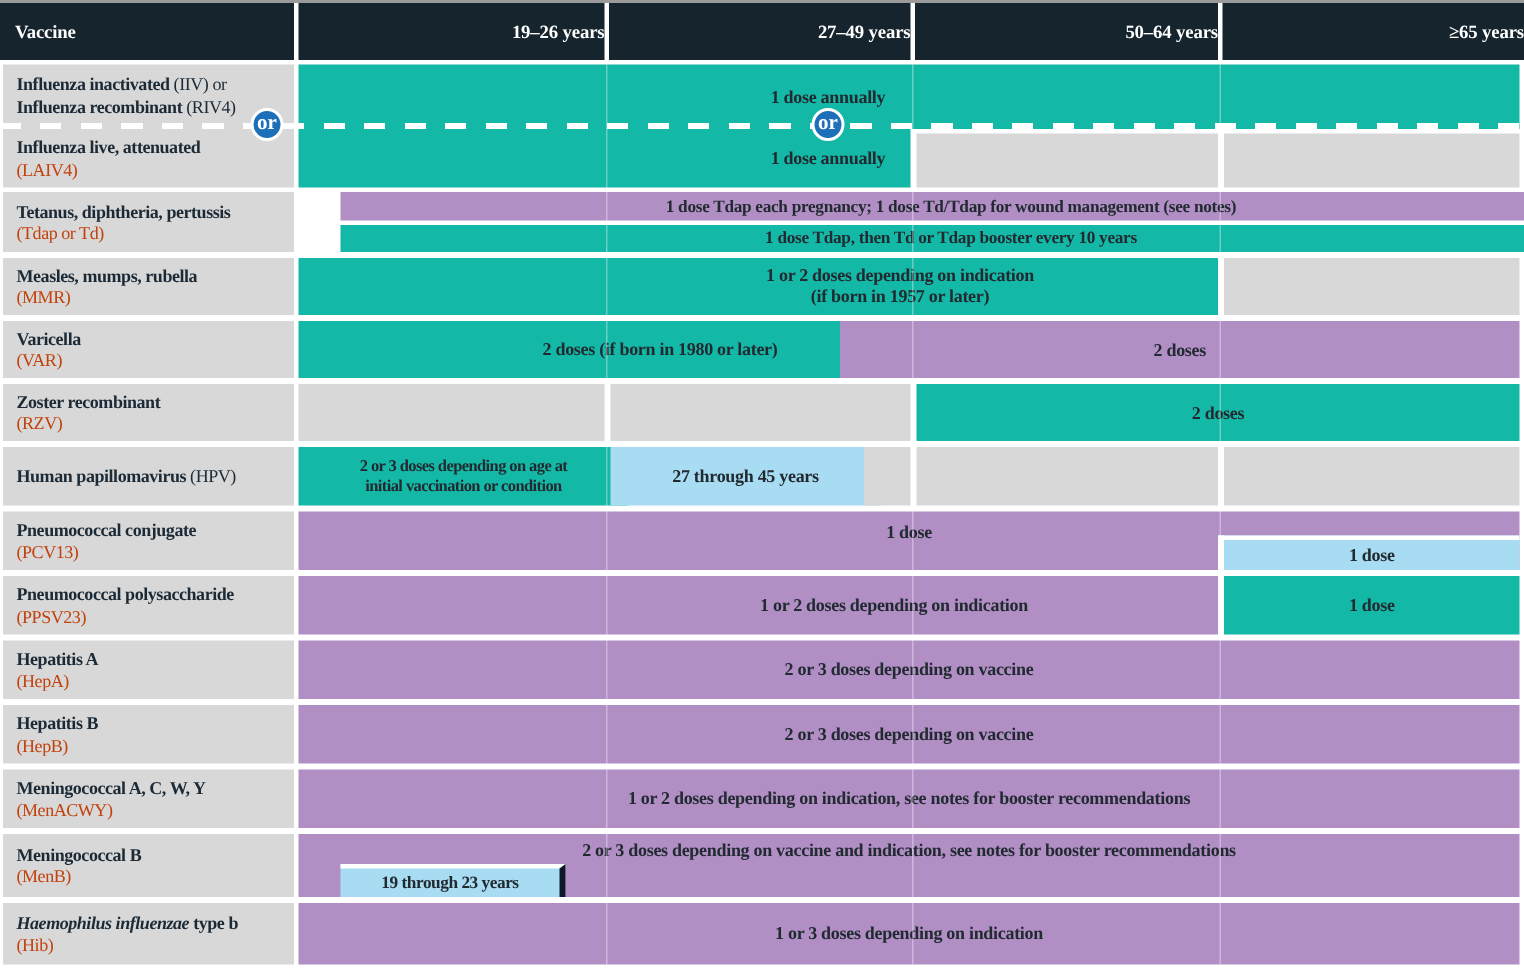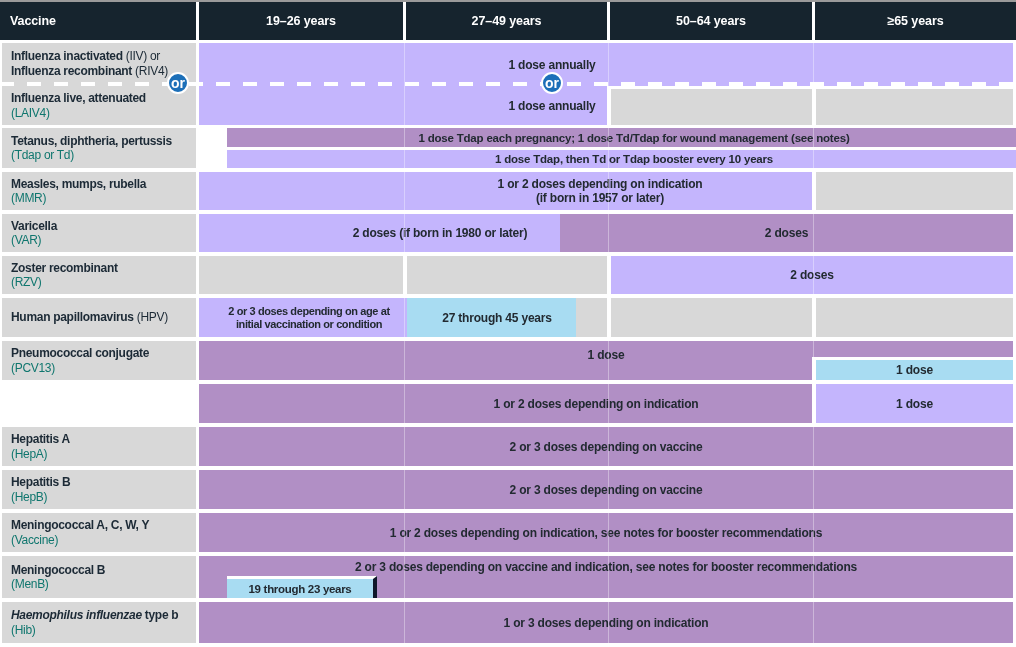--- a/index.html
+++ b/index.html
@@ -1,32 +1,32 @@
 <!DOCTYPE html>
 <html><head>
 <meta charset="utf-8">
 <style>
   html,body{margin:0;padding:0;background:#fff;}
   #chart{position:relative;width:1016px;height:647px;background:#fff;overflow:hidden;
-         font-family:Liberation Sans, sans-serif;color:#222A31;}
+         font-family:Liberation Serif, serif;color:#222A31;}
   .topline{position:absolute;left:0;top:0;width:1016px;height:2px;background:#9a9a9a;}
   .hc{position:absolute;top:2px;height:38px;background:#16242E;color:#fff;font-weight:bold;
-      font-size:12.5px;display:flex;align-items:center;justify-content:center;letter-spacing:-0.1px;}
+      font-size:12.5px;display:flex;align-items:center;justify-content:flex-end;letter-spacing:-0.1px;}
   .hc.first{justify-content:flex-start;padding-left:10px;box-sizing:border-box;}
   .row{position:absolute;left:0;width:1016px;}
   .lab{position:absolute;left:2px;top:0;bottom:0;width:194px;background:#D8D8D8;
        display:flex;flex-direction:column;justify-content:center;padding-left:9px;
        box-sizing:border-box;font-size:12px;letter-spacing:-0.3px;color:#1C2A36;position:absolute;}
   .lb{font-weight:bold;line-height:14.5px;}
   .li{font-style:italic;}
   .ln{font-weight:normal;}
-  .l2{font-weight:normal;line-height:14.5px;color:#0f766e;}
+  .l2{font-weight:normal;line-height:14.5px;color:#c2410c;}
   .bar{position:absolute;display:flex;align-items:center;justify-content:center;text-align:center;
        font-weight:bold;color:#222A31;font-size:12px;letter-spacing:-0.2px;}
-  .y{background:#c4b5fd}.p{background:#B18FC5}.bl{background:#A8DCF2}.g{background:#D8D8D8}
+  .y{background:#14b8a6}.p{background:#B18FC5}.bl{background:#A8DCF2}.g{background:#D8D8D8}
   .abs{position:absolute;top:50%;transform:translate(-50%,-50%);white-space:nowrap;}
   .sm{font-size:11.5px;margin-left:28px;}
   .lines{display:flex;flex-direction:column;line-height:13.5px;}
   .lines span{display:block;}
   .dash{position:absolute;left:0;top:39px;width:1016px;height:4px;
         background:repeating-linear-gradient(90deg,#fff 0px,#fff 14px,rgba(255,255,255,0) 14px,rgba(255,255,255,0) 27px);}
   .orb{position:absolute;width:18px;height:18px;border-radius:50%;background:#1C6FB8;
        border:2.5px solid #fff;color:#fff;font-weight:bold;font-size:14px;line-height:18px;
        text-align:center;z-index:6;}
   .vline{position:absolute;top:43px;height:600px;width:1px;background:rgba(255,255,255,0.35);z-index:3;}
@@ -161,20 +161,24 @@
     </div>
   </div>
 
   <div class="row" style="top:384px;height:39px">
     <div class="bar p" style="left:199px;top:0;width:613px;height:39px">
       <span class="abs" style="left:397px">1 or 2 doses depending on indication</span>
     </div>
     <div class="bar y" style="left:816px;top:0;width:197px;height:39px">
         <span>1 dose</span>
       </div>
+    <div class="lab">
+      <div class="lb">Pneumococcal polysaccharide</div>
+      <div class="l2">(PPSV23)</div>
+    </div>
   </div>
 
   <div class="row" style="top:427px;height:39px">
     <div class="bar p" style="left:199px;top:0;width:814px;height:39px">
         <span>2 or 3 doses depending on vaccine</span>
       </div>
     <div class="lab">
       <div class="lb">Hepatitis A</div>
       <div class="l2">(HepA)</div>
     </div>
@@ -189,21 +193,21 @@
       <div class="l2">(HepB)</div>
     </div>
   </div>
 
   <div class="row" style="top:513px;height:39px">
     <div class="bar p" style="left:199px;top:0;width:814px;height:39px">
         <span>1 or 2 doses depending on indication, see notes for booster recommendations</span>
       </div>
     <div class="lab">
       <div class="lb">Meningococcal A, C, W, Y</div>
-      <div class="l2">(Vaccine)</div>
+      <div class="l2">(MenACWY)</div>
     </div>
   </div>
 
   <div class="row" style="top:556px;height:42px">
     <div class="bar p" style="left:199px;top:0;width:814px;height:42px">
       <span class="abs" style="left:407px;top:11px">2 or 3 doses depending on vaccine and indication, see notes for booster recommendations</span>
     </div>
     <div class="bar bl inset sm" style="left:199px;bottom:0;width:150px;height:22px;border-top:3px solid #fff;border-right:4px solid #0f172a;letter-spacing:-0.3px">
         <span>19 through 23 years</span>
       </div>

